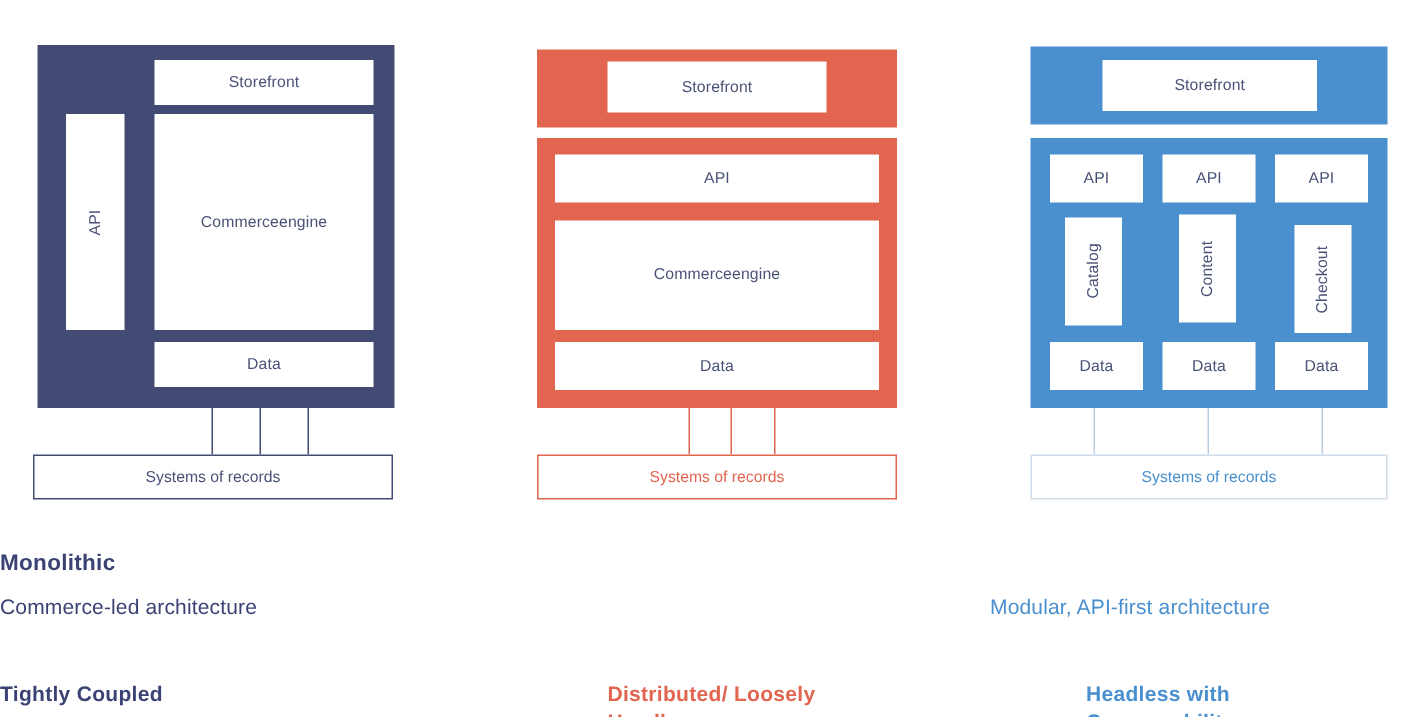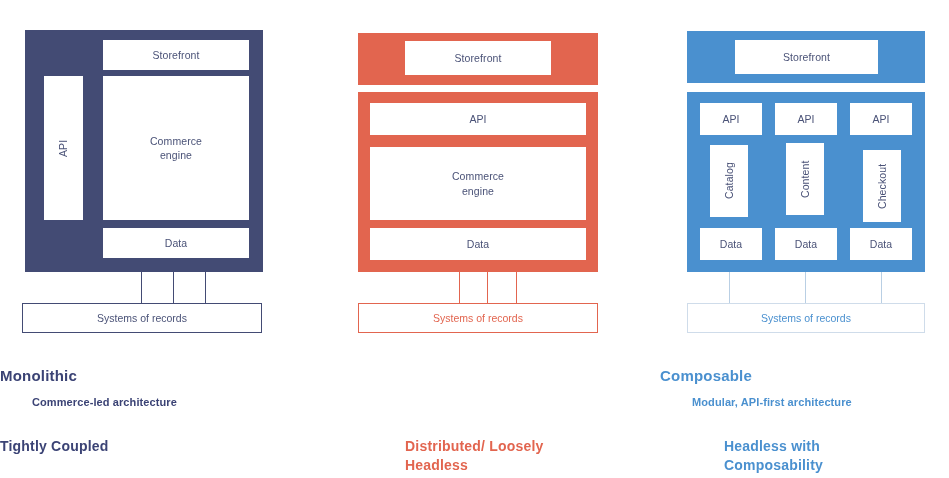--- a/index.html
+++ b/index.html
@@ -29,39 +29,39 @@
     color:#4a5277;
     font-size:10.5px;
     line-height:1.35;
     text-align:center;
     letter-spacing:.1px;
   }
   .cell.vertical{
     writing-mode:vertical-rl;
     transform:rotate(180deg);
   }
-  .cell.two-line{flex-direction:column;}
+  .cell.two-line{flex-direction:row;}
 
   
   .conn{position:absolute;width:1px;}
 
   
   .sor{
     position:absolute;box-sizing:border-box;
     background:#ffffff;
     display:flex;align-items:center;justify-content:center;
     font-size:10.5px;
     border:1px solid #4a5277;
   }
 
   
   .caption{position:absolute;width:100%;text-align:left;}
   .cap-title{font-size:15px;font-weight:bold;letter-spacing:.2px;}
-  .cap-sub{font-size:11px;font-weight:bold;letter-spacing:.1px;padding-left:32px;}
-  .cap-foot{font-size:14px;font-weight:bold;line-height:1.35;letter-spacing:.2px;}
+  .cap-sub{font-size:14px;font-weight:normal;letter-spacing:.1px;}
+  .cap-foot{font-size:14px;font-weight:bold;line-height:1.35;letter-spacing:.2px;margin-top:16px;}
 
   
   .t-mono .block{background:#434B74;}
   .t-mono .conn{background:#434B74;}
   .t-mono .sor{border-color:#434B74;color:#4a5277;}
   .t-mono .cap-title,.t-mono .cap-sub,.t-mono .cap-foot{color:#3b4375;}
 
   
   .t-head .block{background:#E2654F;}
   .t-head .conn{background:#E2654F;}
@@ -148,18 +148,17 @@
     <div class="cell" style="left:40px;top:228px;width:62px;height:32px;">Data</div>
     <div class="cell" style="left:115px;top:228px;width:62px;height:32px;">Data</div>
     <div class="cell" style="left:190px;top:228px;width:62px;height:32px;">Data</div>
 
     <div class="conn" style="left:69px;top:272px;height:31px;"></div>
     <div class="conn" style="left:145px;top:272px;height:31px;"></div>
     <div class="conn" style="left:221px;top:272px;height:31px;"></div>
 
     <div class="sor" style="left:27px;top:303px;width:238px;height:30px;">Systems of records</div>
 
-    <div class="caption cap-title" style="top:367px;">Composable</div>
     <div class="caption cap-foot" style="top:437px;padding:0 64px;box-sizing:border-box;">Headless with Composability</div>
     <div class="caption cap-sub" style="top:396px;">Modular, API-first architecture</div>
   </div>
 
 </div>
 
 </body></html>

